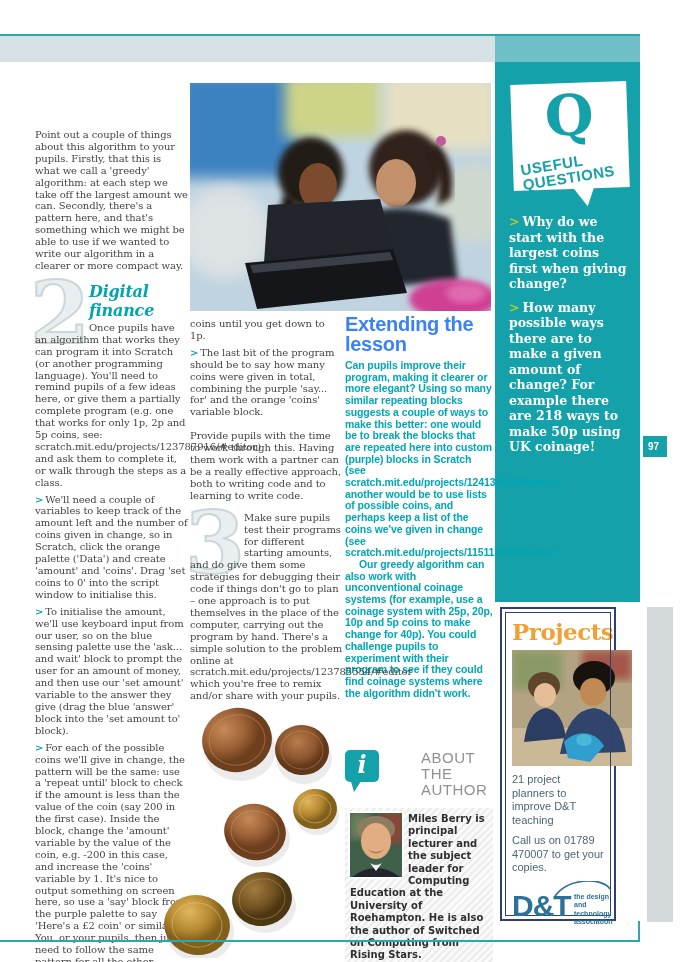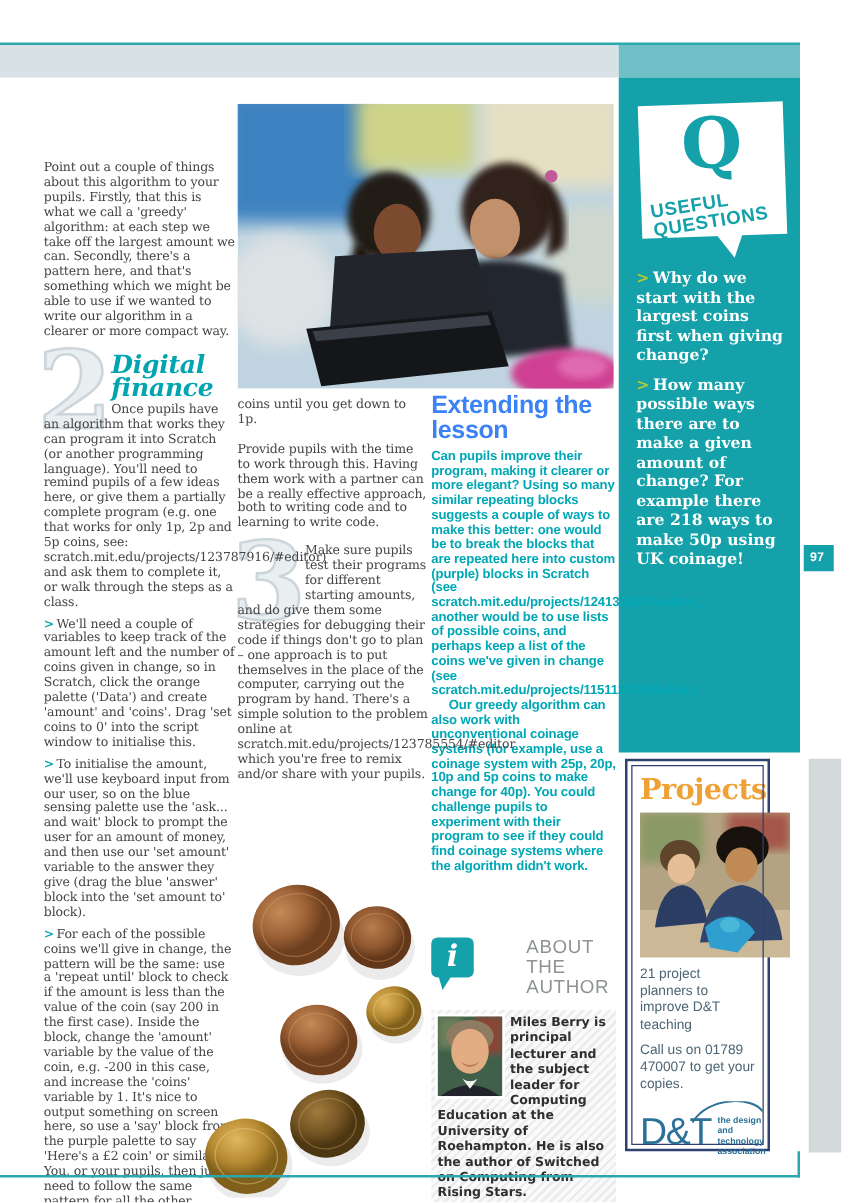--- a/index.html
+++ b/index.html
@@ -42,21 +42,21 @@
   .c1{left:35px;top:129px;width:153px;}
   .c2{left:190px;top:318px;width:153px;}
   .c3{left:345px;top:314px;width:148px;}
   .body{margin:0 0 5px 0;}
   .spaced{margin-top:12px;}
   .mk{color:#00a5b0;font-weight:bold;margin-right:2px;}
   .sect{position:relative;margin-top:10px;}
   .bignum{position:absolute;left:-5px;top:-4px;font-family:"DejaVu Serif",serif;font-weight:bold;
           font-size:86px;line-height:70px;color:#e9eef1;-webkit-text-stroke:2px #ccd6da;z-index:0;}
   .numspace{float:left;width:54px;height:46px;}
-  .sect h3{position:relative;z-index:1;margin:0 0 2px 0;font-size:20px;line-height:19px;
+  .sect h3{position:relative;z-index:1;margin:0 0 2px 0;font-size:16px;line-height:19px;
           font-style:italic;font-weight:bold;color:#00a5b0;letter-spacing:-0.2px;}
   .sect .body{position:relative;z-index:1;}
 
   .ext-title{margin:0 0 6px 0;font-family:"Liberation Sans",sans-serif;font-weight:bold;
           font-size:20px;line-height:20px;color:#3b82f6;letter-spacing:-0.3px;}
   .ext{margin:0;font-family:"Liberation Sans",sans-serif;font-weight:bold;
           font-size:10.5px;line-height:11.7px;color:#00a7b5;letter-spacing:-0.1px;}
   .ext.indent{text-indent:14px;}
 
   
@@ -78,21 +78,21 @@
   
   .advert{position:absolute;left:500px;top:607px;width:116px;height:314px;background:#fff;
           box-sizing:border-box;border:2px solid #2e4070;outline:1px solid #2e4070;outline-offset:-6px;
           padding:10px 10px 6px 10px;}
   .ad-title{margin:0;font-family:"DejaVu Serif",serif;font-weight:bold;font-size:23px;
           line-height:25px;color:#f0a135;letter-spacing:-0.5px;}
   .ad-photo{display:block;margin-top:6px;width:120px;height:116px;}
   .ad-text{margin:7px 0 0 0;font-family:Liberation Sans, sans-serif;font-size:11px;
           line-height:13.5px;color:#4c6575;}
   .dt-row{position:relative;margin-top:10px;height:42px;}
-  .dt{position:absolute;left:0;top:6px;font-family:"Liberation Sans",sans-serif;font-weight:normal;
+  .dt{position:absolute;left:0;top:6px;font-family:"Liberation Sans",sans-serif;font-weight:bold;
           font-size:30px;line-height:30px;color:#2c7198;letter-spacing:-1px;}
   .dt-swoosh{position:absolute;left:40px;top:-4px;}
   .dt-cap{position:absolute;left:62px;top:8px;font-family:"Liberation Sans",sans-serif;
           font-weight:bold;font-size:7px;line-height:8.5px;color:#2c7198;}
 
   .gray-strip{position:absolute;left:647px;top:607px;width:26px;height:315px;background:#d4d9db;}
   .footrule{position:absolute;left:0;top:940px;width:640px;height:2px;background:#2ba7ae;}
   .footrule-v{position:absolute;left:638px;top:921px;width:2px;height:21px;background:#2ba7ae;}
 </style>
 </head>
@@ -166,20 +166,21 @@
       <h3>Digital finance</h3>
       <p class="body">Once pupils have an algorithm that works they can program it into Scratch (or another programming language). You'll need to remind pupils of a few ideas here, or give them a partially complete program (e.g. one that works for only 1p, 2p and 5p coins, see: scratch.mit.edu/projects/123787916/#editor) and ask them to complete it, or walk through the steps as a class.</p>
     </div>
     <p class="body"><span class="mk">&gt;</span><span>We'll need a couple of variables to keep track of the amount left and the number of coins given in change, so in Scratch, click the orange palette ('Data') and create 'amount' and 'coins'. Drag 'set coins to 0' into the script window to initialise this.</span></p>
     <p class="body"><span class="mk">&gt;</span><span>To initialise the amount, we'll use keyboard input from our user, so on the blue sensing palette use the 'ask... and wait' block to prompt the user for an amount of money, and then use our 'set amount' variable to the answer they give (drag the blue 'answer' block into the 'set amount to' block).</span></p>
     <p class="body"><span class="mk">&gt;</span><span>For each of the possible coins we'll give in change, the pattern will be the same: use a 'repeat until' block to check if the amount is less than the value of the coin (say 200 in the first case). Inside the block, change the 'amount' variable by the value of the coin, e.g. -200 in this case, and increase the 'coins' variable by 1. It's nice to output something on screen here, so use a 'say' block from the purple palette to say 'Here's a £2 coin' or similar. You, or your pupils, then just need to follow the same pattern for all the other</span></p>
   </div>
 
   <div class="col c2">
     <p class="body">coins until you get down to 1p.</p>
+    <p class="body"><span class="mk">&gt;</span><span>The last bit of the program should be to say how many coins were given in total, combining the purple 'say... for' and the orange 'coins' variable block.</span></p>
     <p class="body spaced">Provide pupils with the time to work through this. Having them work with a partner can be a really effective approach, both to writing code and to learning to write code.</p>
     <div class="sect">
       <div class="bignum">3</div>
       <span class="numspace"></span>
       <p class="body">Make sure pupils test their programs for different starting amounts, and do give them some strategies for debugging their code if things don't go to plan – one approach is to put themselves in the place of the computer, carrying out the program by hand. There's a simple solution to the problem online at scratch.mit.edu/projects/123785554/#editor which you're free to remix and/or share with your pupils.</p>
     </div>
   </div>
 
   <div class="col c3">
     <h2 class="ext-title">

